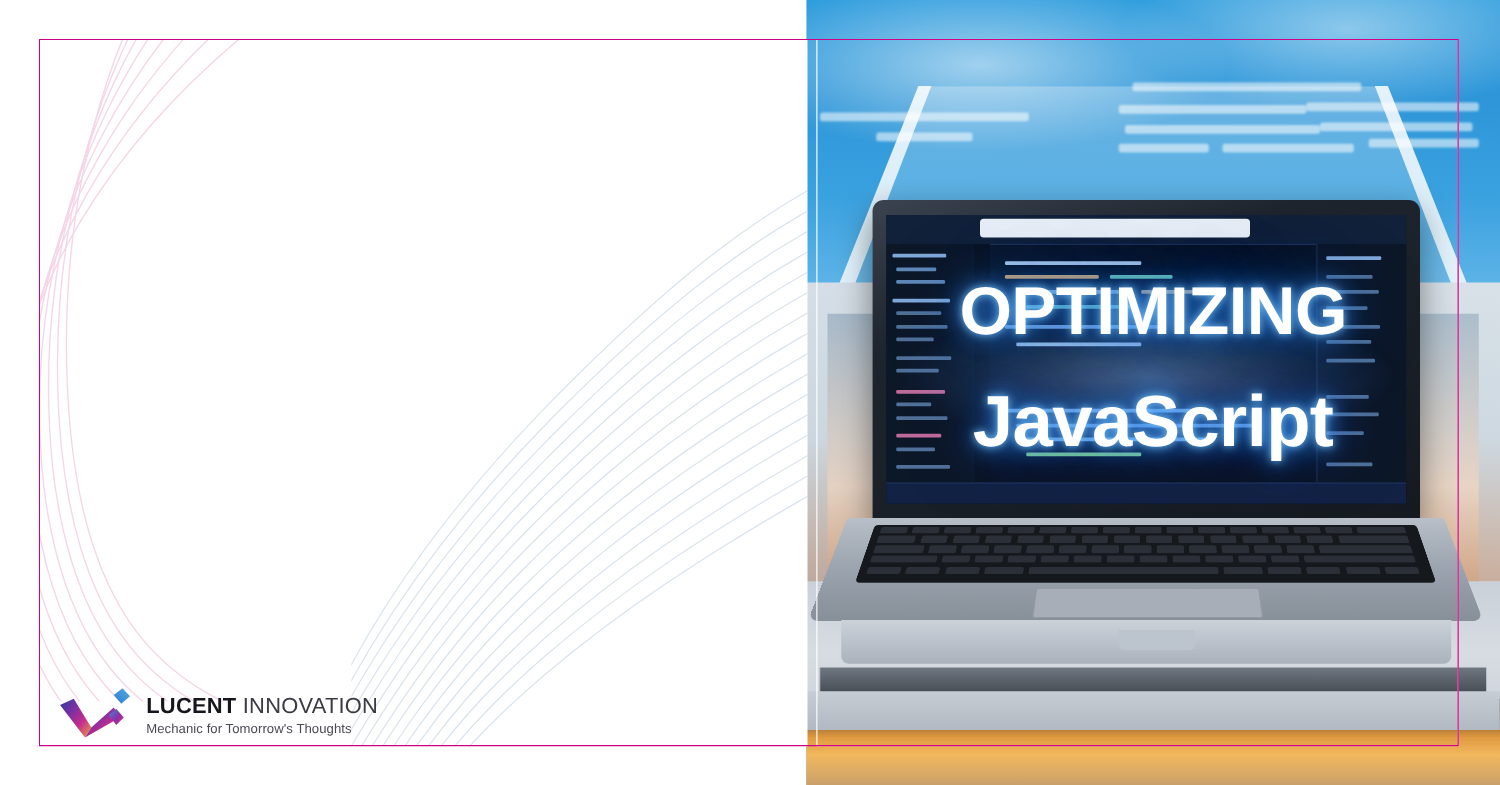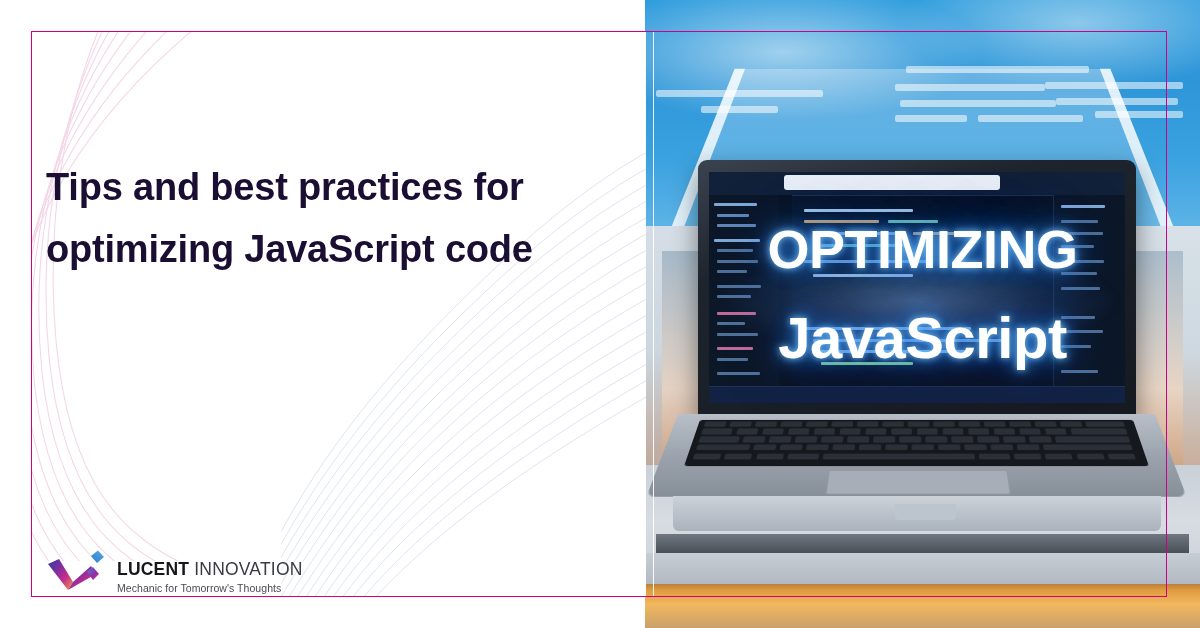--- a/index.html
+++ b/index.html
@@ -84,21 +84,21 @@
     line-height:1.62;
     letter-spacing:-0.2px;
     font-family:"Liberation Sans", sans-serif;
   }
   .headline .l2{display:block;}
 
   
   .logo{
     position:absolute;
     left:46px;bottom:34px;
-    display:flex;align-items:flex-end;
+    display:flex;align-items:center;
     z-index:4;
   }
   .logo-mark{
     width:62px;height:44px;
     margin-right:9px;
     flex:0 0 auto;
   }
   .logo-text{display:flex;flex-direction:column;justify-content:center;}
   .logo-name{
     font-size:17.5px;
@@ -349,24 +349,20 @@
         <path d="M430,192 C306,256 202,326 122,406 C42,486 6,566 -34,622"></path>
         <path d="M430,208 C304,274 198,344 118,424 C38,504 4,584 -36,638"></path>
         <path d="M430,224 C302,292 194,362 114,442 C34,522 2,602 -38,654"></path>
         <path d="M430,240 C300,310 190,380 110,460 C30,540 0,620 -40,670"></path>
       </g>
     </svg>
 
   </div>
 
 
-  <div class="headline">
-    <span class="l1">Tips and best practices for</span>
-    <span class="l2">optimizing JavaScript code</span>
-  </div>
 
   <div class="logo">
     <svg class="logo-mark" viewBox="0 0 62 44">
       <defs>
         <linearGradient id="lg1" x1="0" y1="0" x2="1" y2="1">
           <stop offset="0%" stop-color="#2F3B9E"></stop>
           <stop offset="35%" stop-color="#7B2FA0"></stop>
           <stop offset="65%" stop-color="#C62C8E"></stop>
           <stop offset="100%" stop-color="#E8A33D"></stop>
         </linearGradient>

